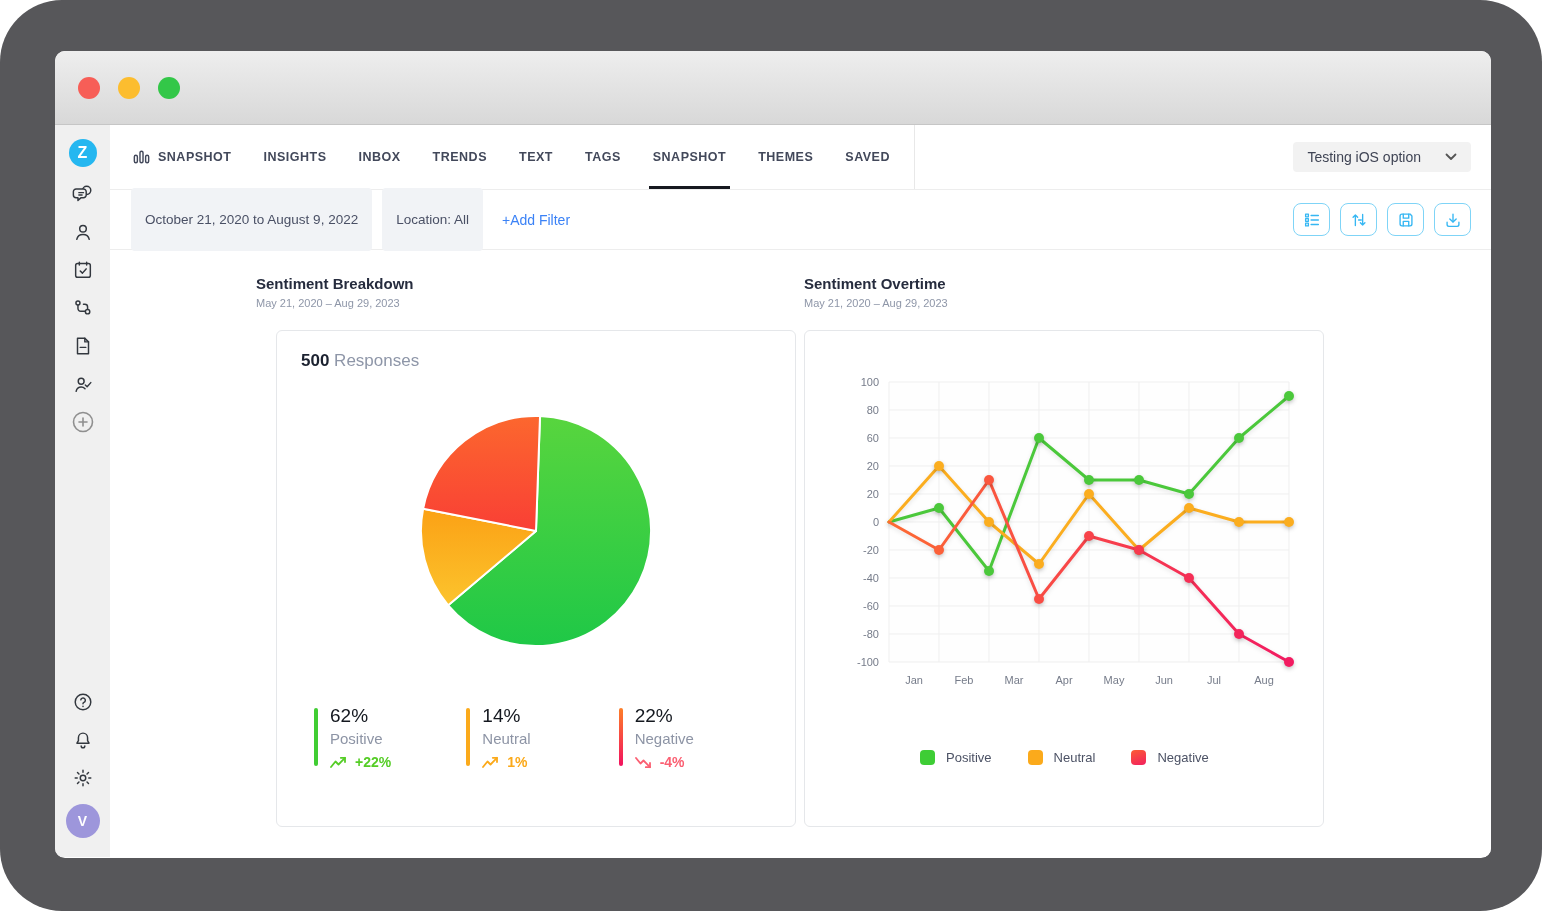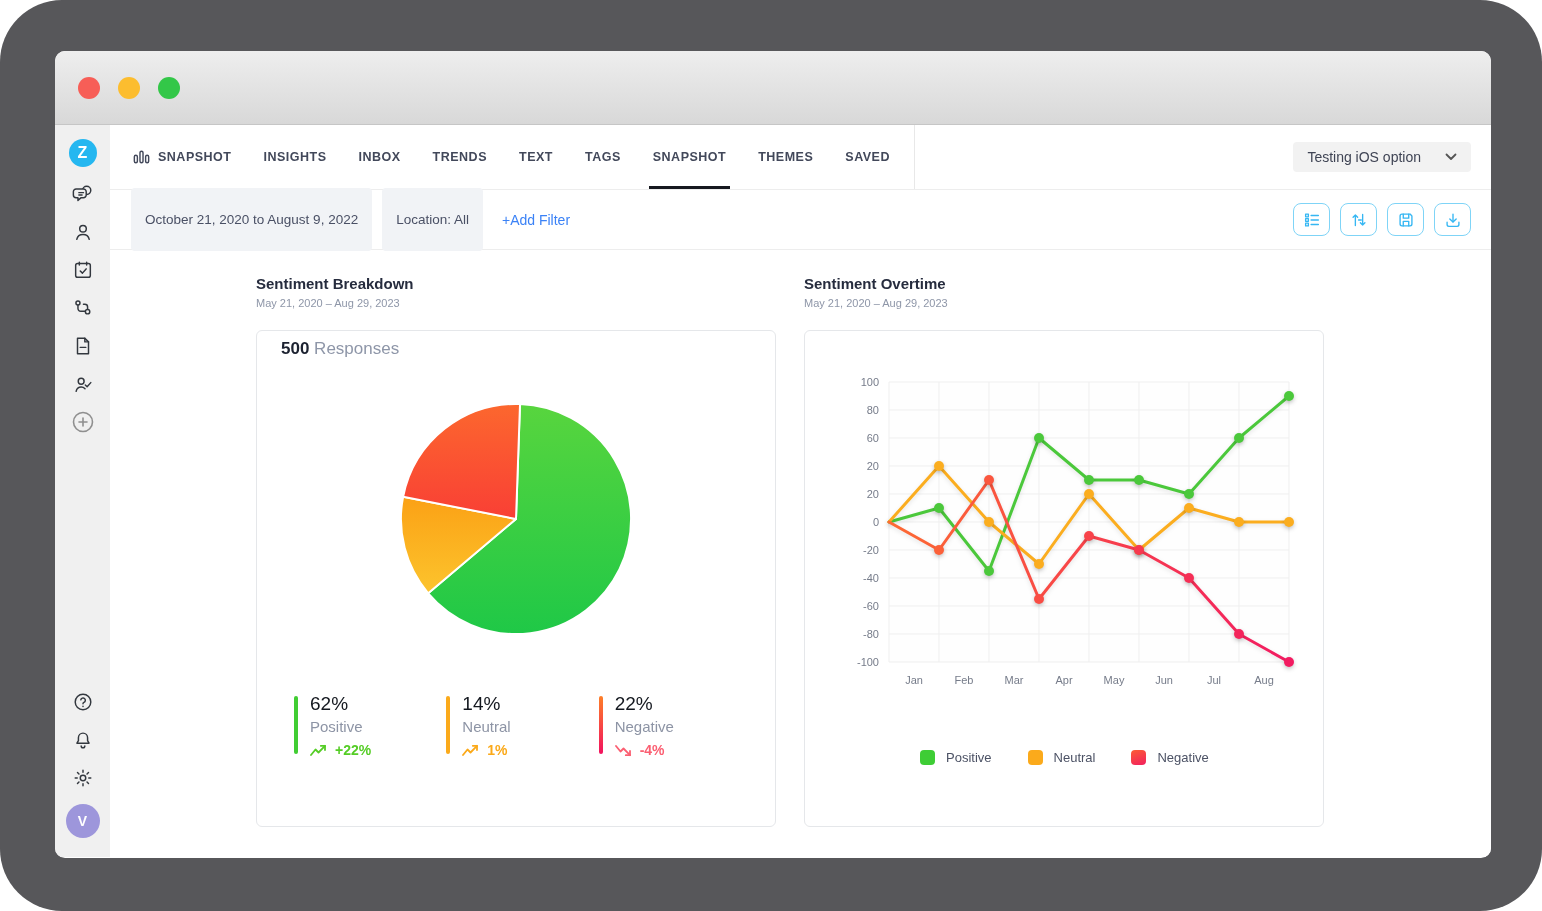--- a/index.html
+++ b/index.html
@@ -44,21 +44,21 @@
   .icon-btn { width: 37px; height: 33px; border: 1.5px solid #7fd4f7; border-radius: 8px; background: #fff; display: flex; align-items: center; justify-content: center; cursor: pointer; }
   .icon-btn svg { stroke: #36b7f3; fill: none; stroke-width: 1.5; stroke-linecap: round; stroke-linejoin: round; }
 
   .content { display: flex; gap: 20px; padding: 25px 0 0 146px; }
   .col { width: 528px; flex-shrink: 0; }
   .sec-title { font-size: 15px; font-weight: 700; color: #262c3e; }
   .sec-date { font-size: 11px; color: #8e96a8; margin: 5px 0 21px; }
   .card { width: 520px; height: 497px; border: 1px solid #e5e7ea; border-radius: 6px; background: #fff; }
 
   
-  .card-left { padding: 8px 24px 0; }
+  .card-left { padding: 20px 24px 0; margin-left: 20px; }
   .responses { font-size: 17px; color: #8e96a8; }
   .responses b { color: #1c2230; font-weight: 700; }
   .pie-wrap { width: 236px; margin: 42px auto 0; }
   .bd-legend { display: flex; margin-top: 52px; padding-left: 13px; }
   .bd-item { width: 160px; display: flex; gap: 12px; }
   .bd-bar { width: 4px; height: 58px; border-radius: 3px; flex-shrink: 0; margin-top: 3px; }
   .bar-pos { background: #41cd33; }
   .bar-neu { background: #fbaa1b; }
   .bar-neg { background: linear-gradient(180deg, #fd7f28, #f2125f); }
   .bd-pct { font-size: 19px; font-weight: 400; color: #14181f; }

